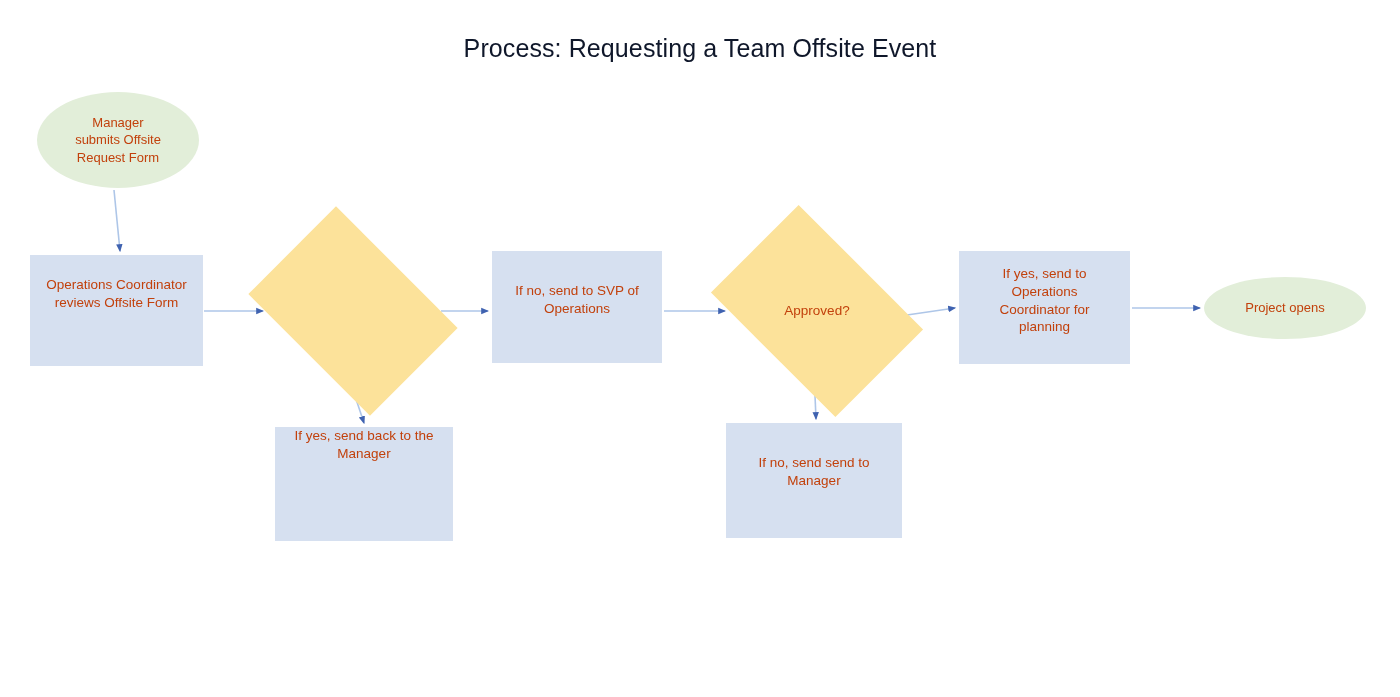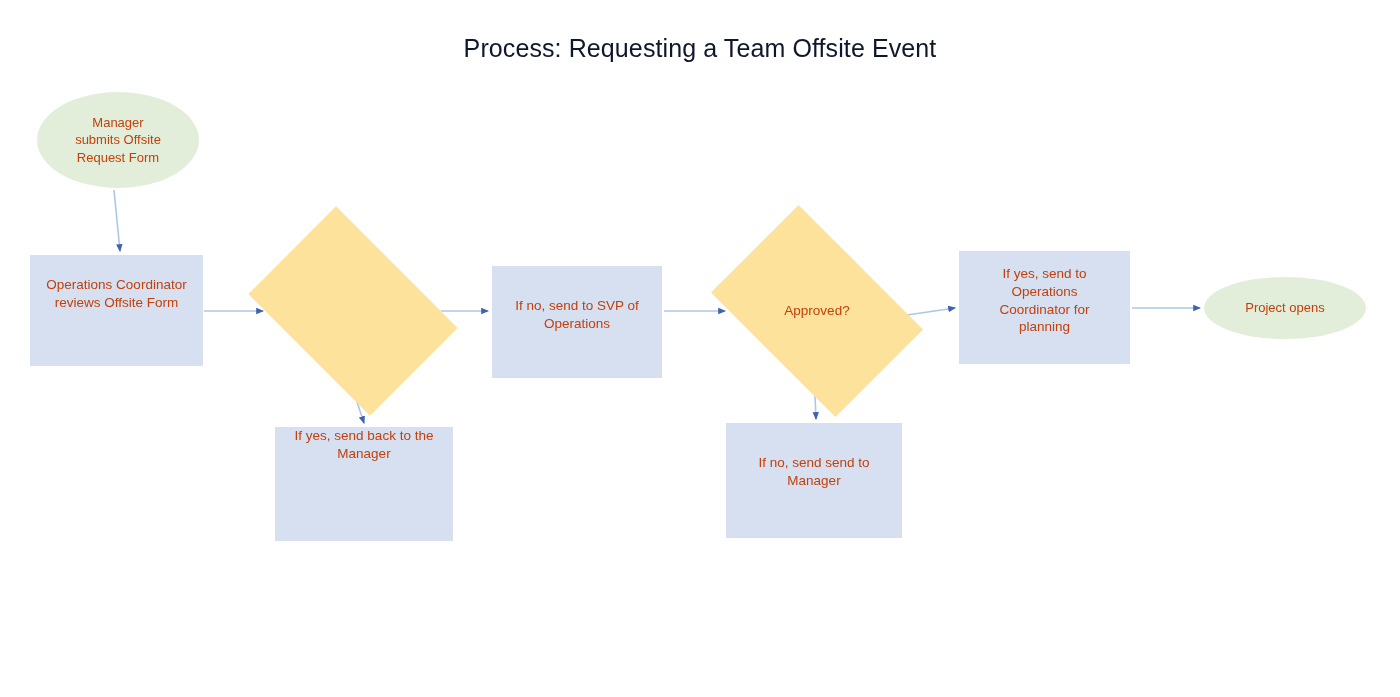--- a/index.html
+++ b/index.html
@@ -116,21 +116,21 @@
         <span class="label">Operations Coordinator
 reviews Offsite Form</span>
       </div>
       <div class="node dec" style="left: 267px; top: 249px; width: 172px; height: 124px;">
         <div class="diamond-shape"></div>
       </div>
       <div class="node proc" style="left: 275px; top: 427px; width: 178px; height: 114px; ">
         <span class="label">If yes, send back to the
 Manager</span>
       </div>
-      <div class="node proc" style="left: 492px; top: 266px; width: 170px; height: 112px; padding-top: 31px;">
+      <div class="node proc" style="left: 492px; top: 251px; width: 170px; height: 112px; padding-top: 31px;">
         <span class="label">If no, send to SVP of
 Operations</span>
       </div>
       <div class="node dec" style="left: 729px; top: 249px; width: 176px; height: 124px;">
         <div class="diamond-shape"></div>
         <span class="label">Approved?</span>
       </div>
       <div class="node proc" style="left: 726px; top: 423px; width: 176px; height: 115px; padding-top: 31px;">
         <span class="label">If no, send send to
 Manager</span>

